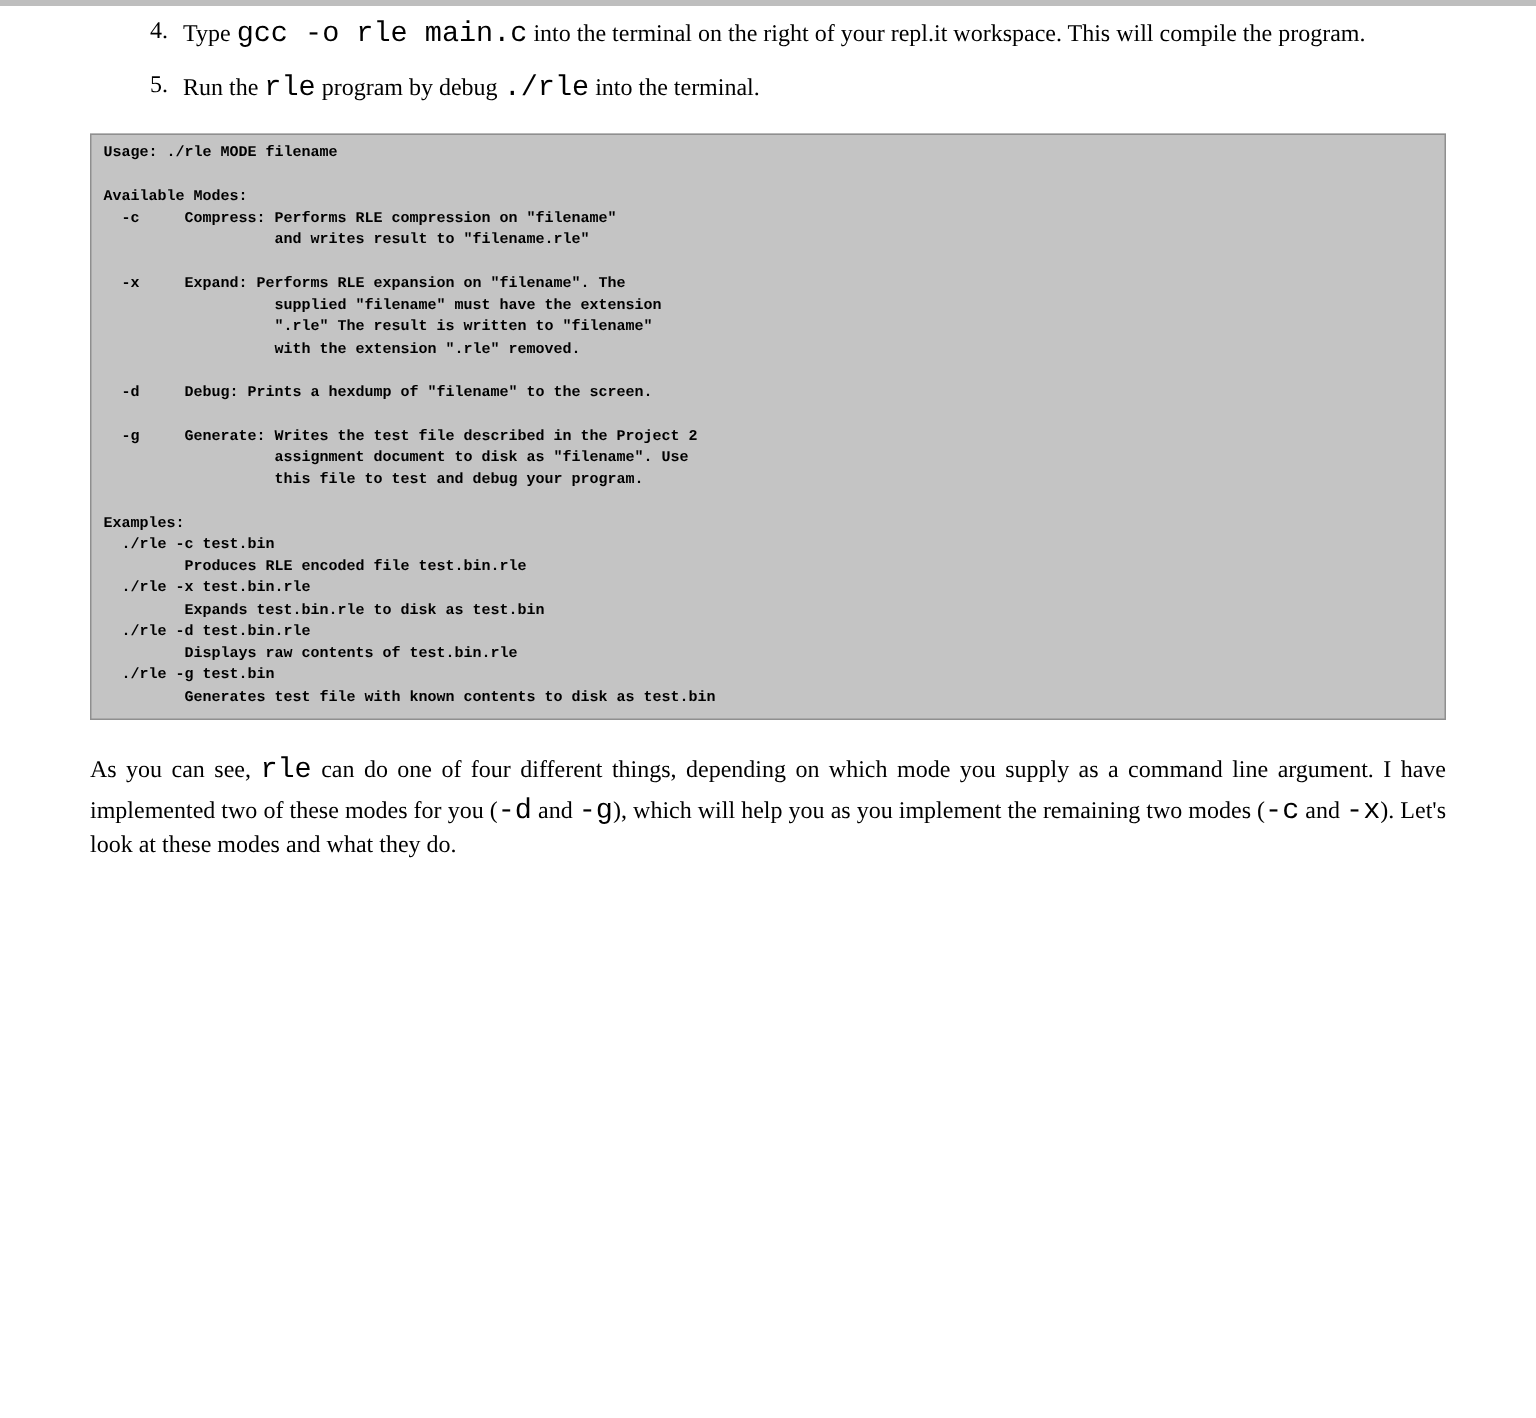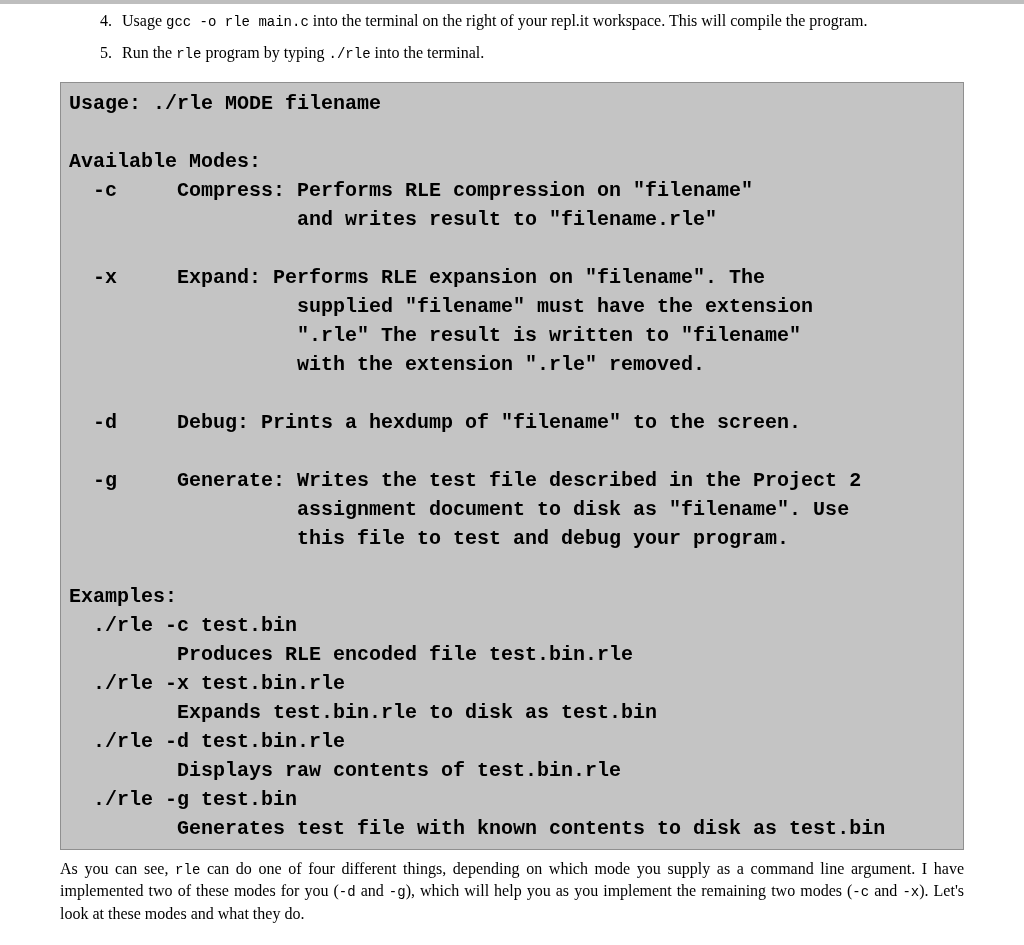--- a/index.html
+++ b/index.html
@@ -32,54 +32,54 @@
       margin-bottom: 10px;
       line-height: 1.35;
     }
     ol.steps li .num {
       position: absolute;
       left: 0;
       top: 0;
     }
     .tt {
       font-family: "Courier New", Courier, monospace;
-      font-size: 14px;
+      font-size: 19px;
     }
     p.body {
       margin-bottom: 14px;
       line-height: 1.4;
       text-align: justify;
       text-justify: inter-word;
     }
     .codeblock {
       background: #c4c4c4;
       border: 1px solid #8f8f8f;
       font-family: "Courier New", Courier, monospace;
-      font-size: 20px;
+      font-size: 10px;
       line-height: 1.45;
       padding: 6px 8px 6px 8px;
       white-space: pre;
-      margin-bottom: 8px;
+      margin-bottom: 20px;
       overflow: hidden;
       font-weight: 600;
     }
   </style>
 </head>
 <body>
 
 <div class="page">
 
   <ol class="steps">
     <li>
       <span class="num">4.</span>
-      <span>Usage </span><span class="tt">gcc -o rle main.c</span><span> into the terminal on the right of your repl.it workspace. This will compile the program.</span>
+      <span>Type </span><span class="tt">gcc -o rle main.c</span><span> into the terminal on the right of your repl.it workspace. This will compile the program.</span>
     </li>
     <li>
       <span class="num">5.</span>
-      <span>Run the </span><span class="tt">rle</span><span> program by typing </span><span class="tt">./rle</span><span> into the terminal.</span>
+      <span>Run the </span><span class="tt">rle</span><span> program by debug </span><span class="tt">./rle</span><span> into the terminal.</span>
     </li>
   </ol>
 
 
 
   <div class="codeblock">Usage: ./rle MODE filename
 
 Available Modes:
   -c     Compress: Performs RLE compression on "filename"
                    and writes result to "filename.rle"

